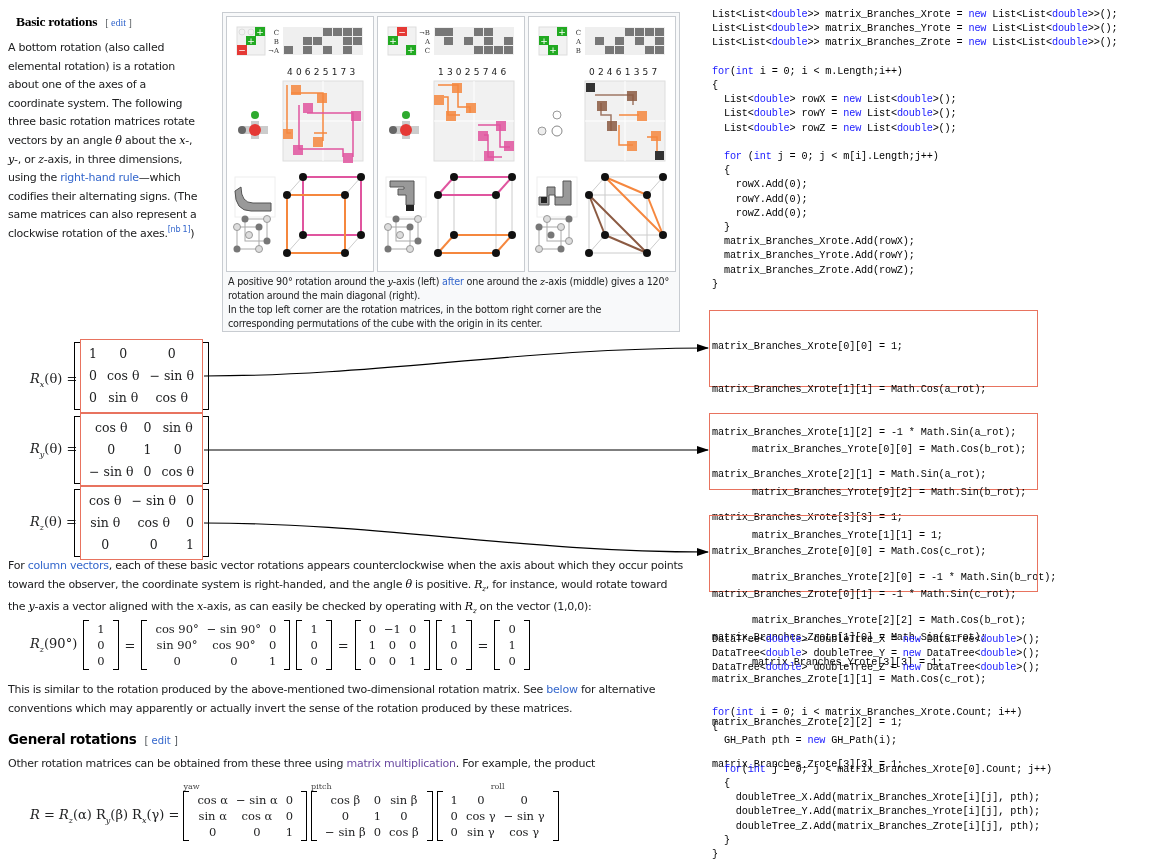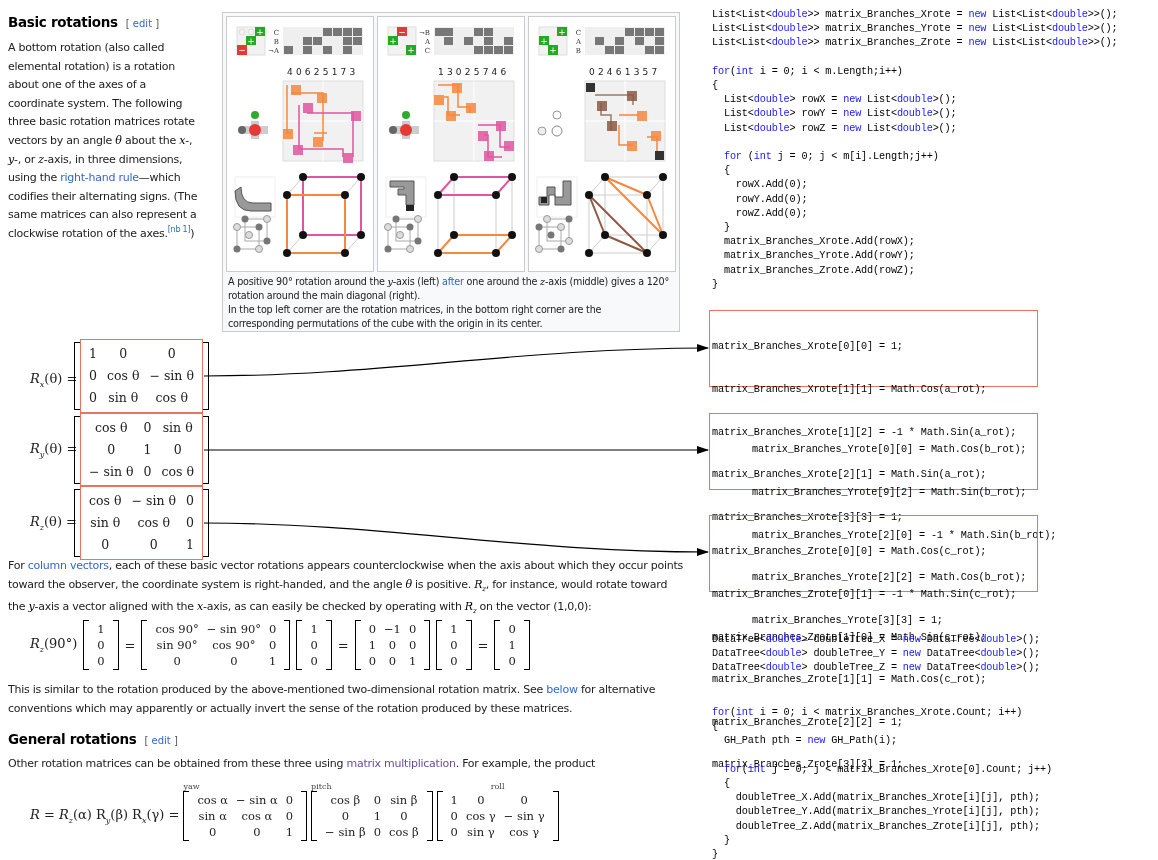--- a/index.html
+++ b/index.html
@@ -29,21 +29,21 @@
   .small .mgrid span { line-height: 16px; padding: 0 4px; }
   .lhs { font-family: "DejaVu Serif", serif; font-size: 13px; }
   
   .figure { background: #f8f9fa; border: 1px solid #c8ccd1; }
   .panel { background: #fff; border: 1px solid #c8ccd1; }
   .caption { font-size: 9.6px; line-height: 14px; color: #202122; letter-spacing: -0.2px; }
 </style>
 </head>
 <body>
 
-<div class="abs h2" style="left:8px; top:14px;">
+<div class="abs h2" style="left:16px; top:14px;font-family:Liberation Serif, serif;">
   <span>Basic rotations</span><span class="edit">[ <a href="#">edit</a> ]</span>
 </div>
 
 <div class="abs wiki" style="left:8px; top:39px; width:210px;">
   <div>A bottom rotation (also called</div>
   <div>elemental rotation) is a rotation</div>
   <div>about one of the axes of a</div>
   <div>coordinate system. The following</div>
   <div>three basic rotation matrices rotate</div>
   <div><span>vectors by an angle </span><span class="math mi">θ</span><span> about the </span><span class="math mi">x</span><span>-,</span></div>
@@ -598,20 +598,21 @@
   <div>matrix_Branches_Xrote[1][1] = Math.Cos(a_rot);</div>
   <div>matrix_Branches_Xrote[1][2] = -1 * Math.Sin(a_rot);</div>
   <div>matrix_Branches_Xrote[2][1] = Math.Sin(a_rot);</div>
   <div>matrix_Branches_Xrote[3][3] = 1;</div>
 </div>
 
 <div class="abs redbox" style="left:709px; top:413px; width:329px; height:77px;"></div>
 <div class="abs code" style="left:752px; top:415px;">
   <div>matrix_Branches_Yrote[0][0] = Math.Cos(b_rot);</div>
   <div>matrix_Branches_Yrote[9][2] = Math.Sin(b_rot);</div>
+  <div>matrix_Branches_Yrote[1][1] = 1;</div>
   <div>matrix_Branches_Yrote[2][0] = -1 * Math.Sin(b_rot);</div>
   <div>matrix_Branches_Yrote[2][2] = Math.Cos(b_rot);</div>
   <div>matrix_Branches_Yrote[3][3] = 1;</div>
 </div>
 
 <div class="abs redbox" style="left:709px; top:515px; width:329px; height:77px;"></div>
 <div class="abs code" style="left:712px; top:517px;">
   <div>matrix_Branches_Zrote[0][0] = Math.Cos(c_rot);</div>
   <div>matrix_Branches_Zrote[0][1] = -1 * Math.Sin(c_rot);</div>
   <div>matrix_Branches_Zrote[1][0] = Math.Sin(c_rot);</div>

